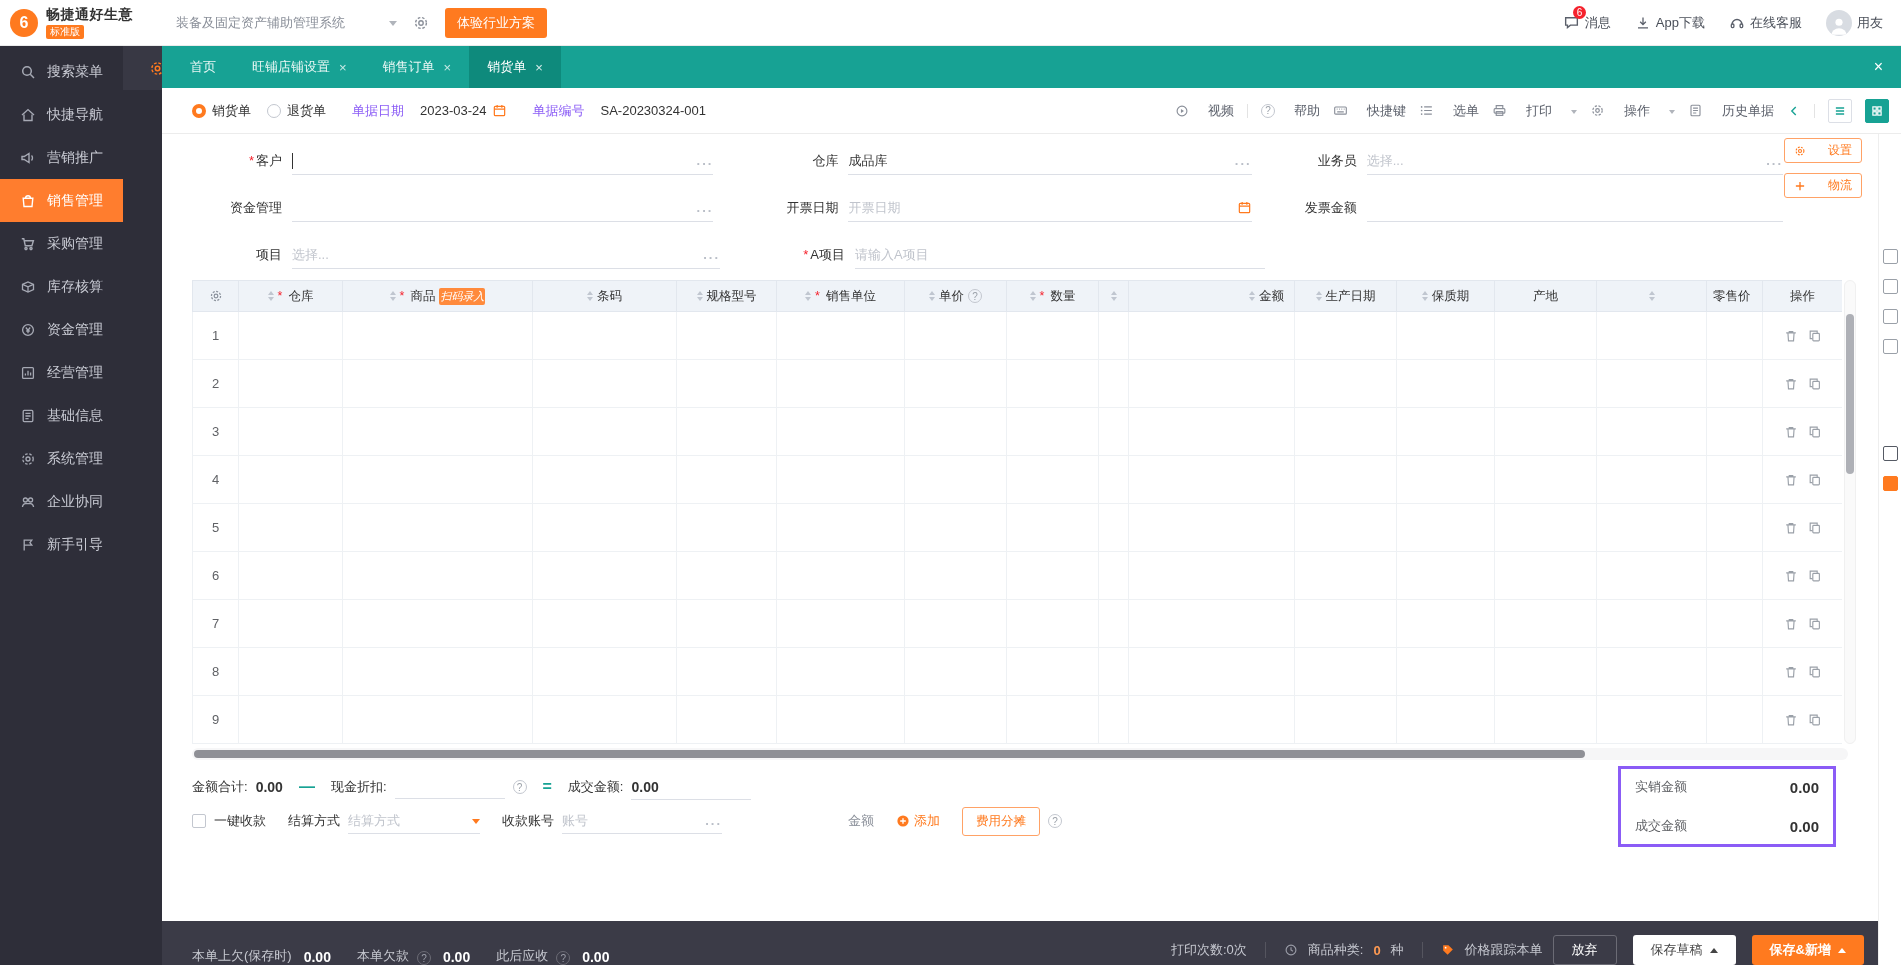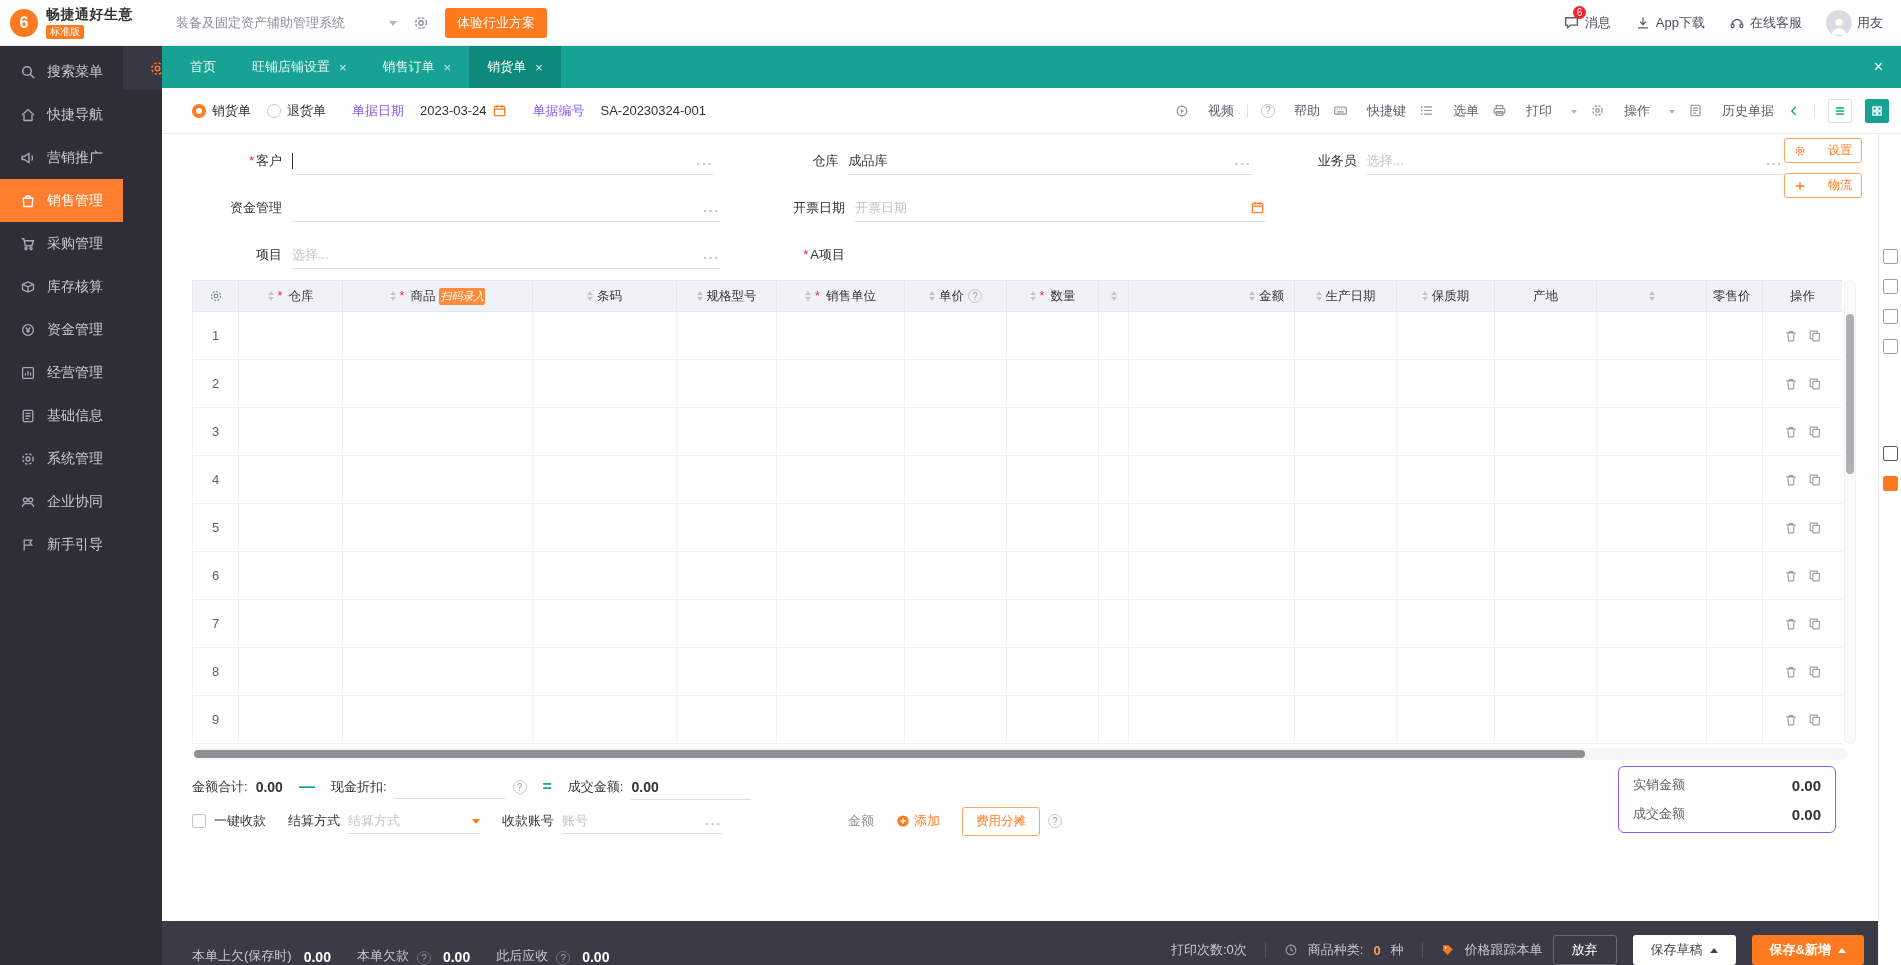--- a/index.html
+++ b/index.html
@@ -121,22 +121,22 @@
   .gray{color:#8a8f99;}
   .op{color:#17A294;font-weight:bold;font-size:16px;margin:0 8px;}
   .mini-input{width:110px;border-bottom:1px solid #DCDFE6;height:24px;cursor:text;}
   .deal-wrap{border-bottom:1px solid #DCDFE6;min-width:120px;height:26px;display:flex;align-items:center;}
   .settle b{font-size:14px;}
   .checkbox{width:14px;height:14px;border:1px solid #c3c7cf;border-radius:2px;background:#fff;cursor:pointer;flex:0 0 14px;}
   .sel-field{width:132px;border-bottom:1px solid #DCDFE6;height:26px;display:flex;align-items:center;cursor:pointer;}
   .acc-field{width:160px;border-bottom:1px solid #DCDFE6;height:26px;display:flex;align-items:center;}
   .add-link{display:flex;align-items:center;gap:4px;color:#FF7A1F;cursor:pointer;margin-left:14px;}
   .share-btn{border:1px solid #FFA266;color:#FF7A1F;background:#fff;border-radius:3px;padding:5px 13px;font-size:12.5px;cursor:pointer;margin-left:14px;}
-  .settle-panel{position:absolute;right:42px;top:4px;width:218px;border:1px solid #8b5cf6;border-radius:6px;
-    padding:9px 14px;display:flex;flex-direction:column;gap:11px;background:#fff;}
+  .settle-panel{position:absolute;right:42px;top:4px;width:218px;border:3px solid #8b5cf6;border-radius:0;
+    padding:9px 14px;display:flex;flex-direction:column;gap:21px;background:#fff;}
   .panel-row{display:flex;justify-content:space-between;align-items:center;color:#606266;}
   .panel-row b{font-size:15px;color:#333;}
   .ml120{margin-left:118px;}
 
   
   .footerbar{margin-top:auto;height:44px;flex:0 0 44px;background:#3B3B47;display:flex;align-items:flex-end;
     gap:8px;padding:0 14px 0 30px;color:#c6c8d0;font-size:13px;white-space:nowrap;}
   .f-val{color:#fff;font-weight:bold;font-size:14px;margin:0 18px 0 4px;}
   .f-right{margin-left:auto;display:flex;align-items:center;gap:10px;}
   .f-div{width:1px;height:16px;background:#55555f;margin:0 8px;}
@@ -518,31 +518,38 @@
                 <div class="field">
                   <span class="ph">开票日期</span>
                   <span class="fld-icon">
                     <svg width="15" height="15" viewBox="0 0 16 16" fill="none" stroke="#FF7A1F" stroke-width="1.3">
                         <rect x="2.5" y="3.5" width="11" height="10" rx="1"></rect>
                         <path d="M5.5 2v3M10.5 2v3M2.5 6.5h11"></path>
                       </svg>
                   </span>
                 </div>
               </div>
+              <div class="fg fg3">
+                <label>发票金额</label>
+                <div class="field"></div>
+              </div>
             </div>
             <div class="form-row" style="margin-bottom:8px;">
               <div class="fg fg1">
                 <label>项目</label>
                 <div class="field">
                   <span class="ph">选择...</span>
                   <span class="more">...</span>
                 </div>
               </div>
               <div class="fg fg2">
                 <label><span class="req">*</span><span>A项目</span></label>
+                <div class="field">
+                  <span class="ph">请输入A项目</span>
+                </div>
               </div>
             </div>
             <div class="form-side-btns">
               <button class="o-btn">
                 <svg width="12" height="12" viewBox="0 0 16 16" fill="none" stroke="currentColor" stroke-width="1.5">
                     <circle cx="8" cy="8" r="2"></circle>
                     <circle cx="8" cy="8" r="5.2" stroke-dasharray="2.5 1.7"></circle>
                   </svg>
                 <span>设置</span>
               </button>

